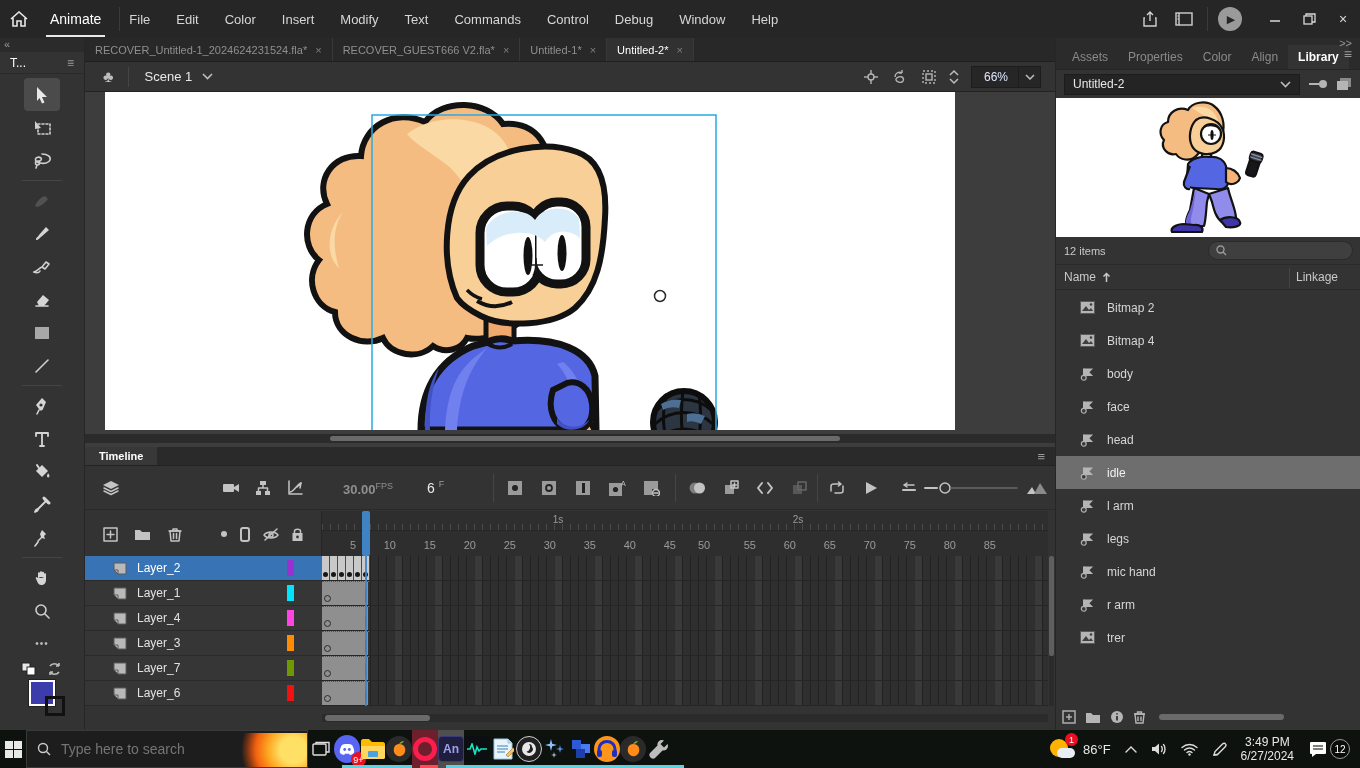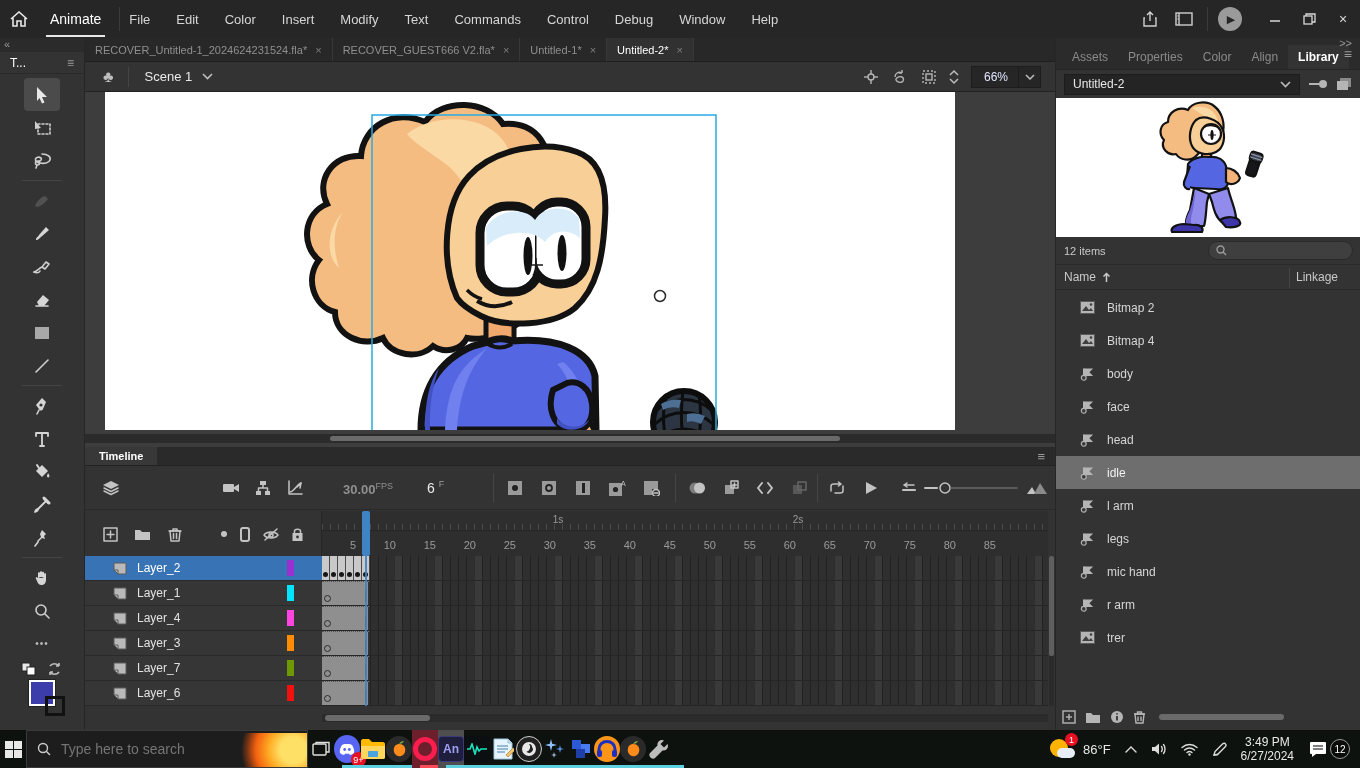--- a/index.html
+++ b/index.html
@@ -635,21 +635,21 @@
 
       <span class="ruler-num" style="left: 10px;">5</span>
           <span class="ruler-num" style="left: 50px;">10</span>
           <span class="ruler-num" style="left: 90px;">15</span>
           <span class="ruler-num" style="left: 130px;">20</span>
           <span class="ruler-num" style="left: 170px;">25</span>
           <span class="ruler-num" style="left: 210px;">30</span>
           <span class="ruler-num" style="left: 250px;">35</span>
           <span class="ruler-num" style="left: 290px;">40</span>
           <span class="ruler-num" style="left: 330px;">45</span>
-          <span class="ruler-num" style="left: 370px;">50</span>
+          <span class="ruler-num" style="left: 370px; text-align: center;">50</span>
           <span class="ruler-num" style="left: 410px;">55</span>
           <span class="ruler-num" style="left: 450px;">60</span>
           <span class="ruler-num" style="left: 490px;">65</span>
           <span class="ruler-num" style="left: 530px;">70</span>
           <span class="ruler-num" style="left: 570px;">75</span>
           <span class="ruler-num" style="left: 610px;">80</span>
           <span class="ruler-num" style="left: 650px;">85</span>
         </div>
     </div>
 

